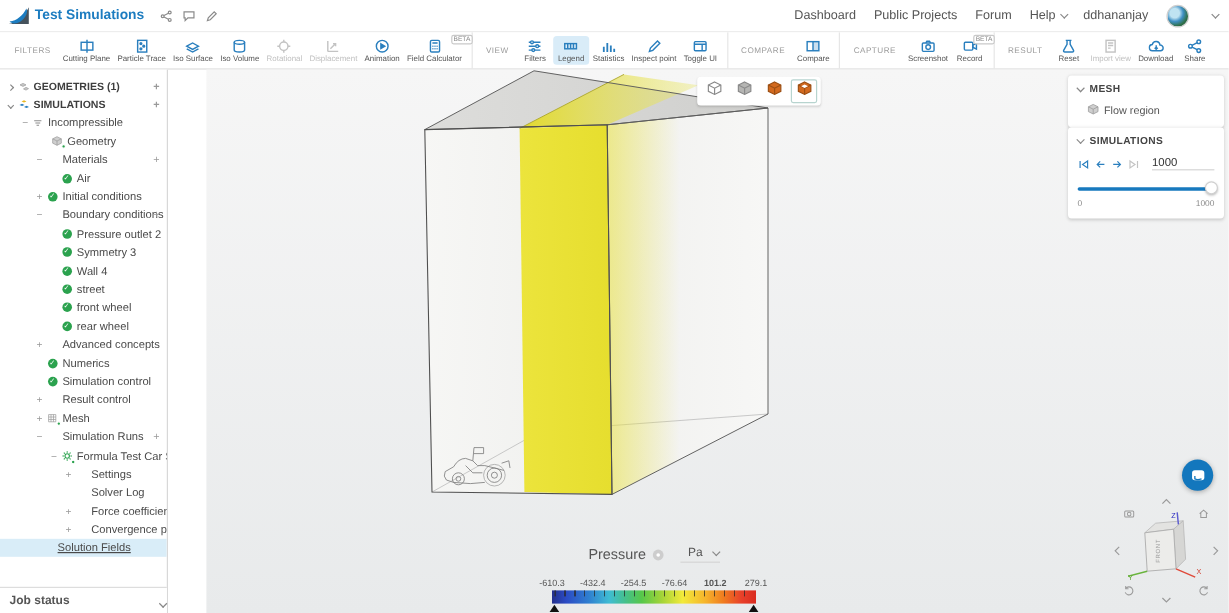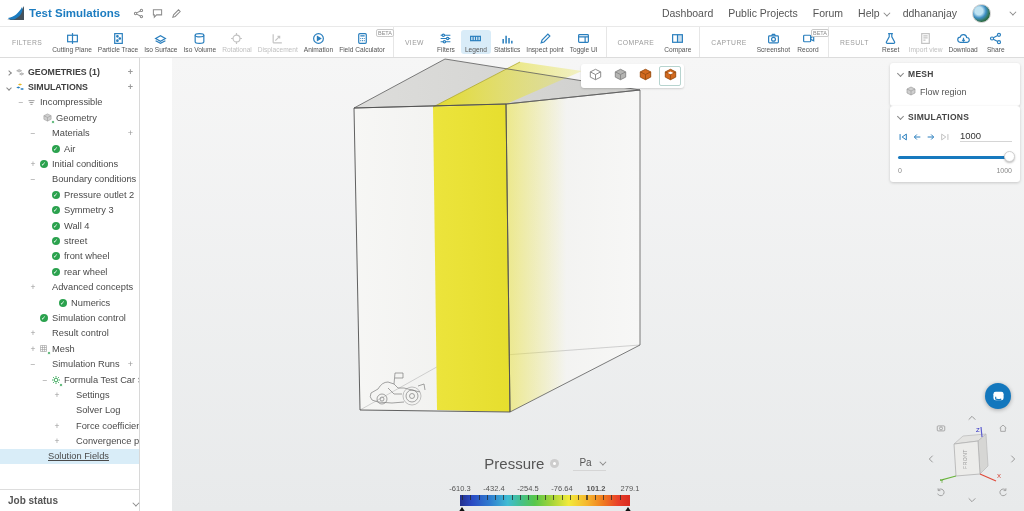--- a/index.html
+++ b/index.html
@@ -73,21 +73,21 @@
   .slider-labels { display:flex; justify-content:space-between; font-size:7px; color:#888; margin-top:4px; }
 
   .panel-scrollbar { position:absolute; left:744px; top:54px; width:3px; height:62px; background:#c9c9c9; border-radius:2px; z-index:4; }
 
   .chatbtn { position:absolute; right:13px; top:325px; width:26px; height:26px; border-radius:50%; background:#1377bd; box-shadow:0 1px 4px rgba(0,0,0,.3); display:flex; align-items:center; justify-content:center; cursor:pointer; z-index:5; }
   .chatbtn svg { width:13px; height:13px; }
 
   
   .legend { position:absolute; left:288px; top:397px; width:170px; z-index:2; }
   .legend-head { display:flex; align-items:center; justify-content:center; gap:6px; margin-bottom:12px; }
-  .legend-field { font-size:15px; color:#555; }
+  .legend-field { font-size:12px; color:#555; }
   .legend-gear { width:9px; height:9px; border-radius:50%; background:#cdcdcd; position:relative; cursor:pointer; }
   .legend-gear::after { content:""; position:absolute; left:3px; top:3px; width:3px; height:3px; border-radius:50%; background:#fff; }
   .legend-unit { font-size:10px; color:#555; border-bottom:1px solid #d5d5d5; padding:0 14px 2px 6px; margin-left:8px; position:relative; cursor:pointer; }
   .legend-unit .chev { position:absolute; right:2px; top:4px; }
   .ticks { position:relative; height:9px; }
   .ticklabel { position:absolute; transform:translateX(-50%); font-size:7.5px; color:#555; white-space:nowrap; }
   .cbar { margin-top:2px; height:11px; position:relative;
     background:linear-gradient(90deg,#23308d 0%,#2b4bc4 7%,#2f7fd0 18%,#3fbcd3 28%,#45c08b 36%,#57c74a 44%,#a5d438 54%,#f2ea3a 64%,#f6b52c 75%,#f07c1f 84%,#e8402a 93%,#d92b20 100%); }
   .cbar::before { content:""; position:absolute; left:2px; right:2px; top:0; height:5px;
     background:repeating-linear-gradient(90deg, rgba(40,40,40,.75) 0 1px, transparent 1px 8.3px); }
@@ -469,21 +469,21 @@
     <span class="ticn">
               <span class="check">✓</span>
             </span>
     <span class="tlbl">rear wheel</span>
   </div>
           <div class="trow" style="padding-left: 28px;">
     <span class="exp">+</span>
     <span class="ticn"></span>
     <span class="tlbl">Advanced concepts</span>
   </div>
-          <div class="trow" style="padding-left: 28px; margin-left: 19px;">
+          <div class="trow" style="padding-left: 28px;">
     <span class="exp"></span>
     <span class="ticn">
               <span class="check">✓</span>
             </span>
     <span class="tlbl">Numerics</span>
   </div>
           <div class="trow" style="padding-left: 28px;">
     <span class="exp"></span>
     <span class="ticn">
               <span class="check">✓</span>

